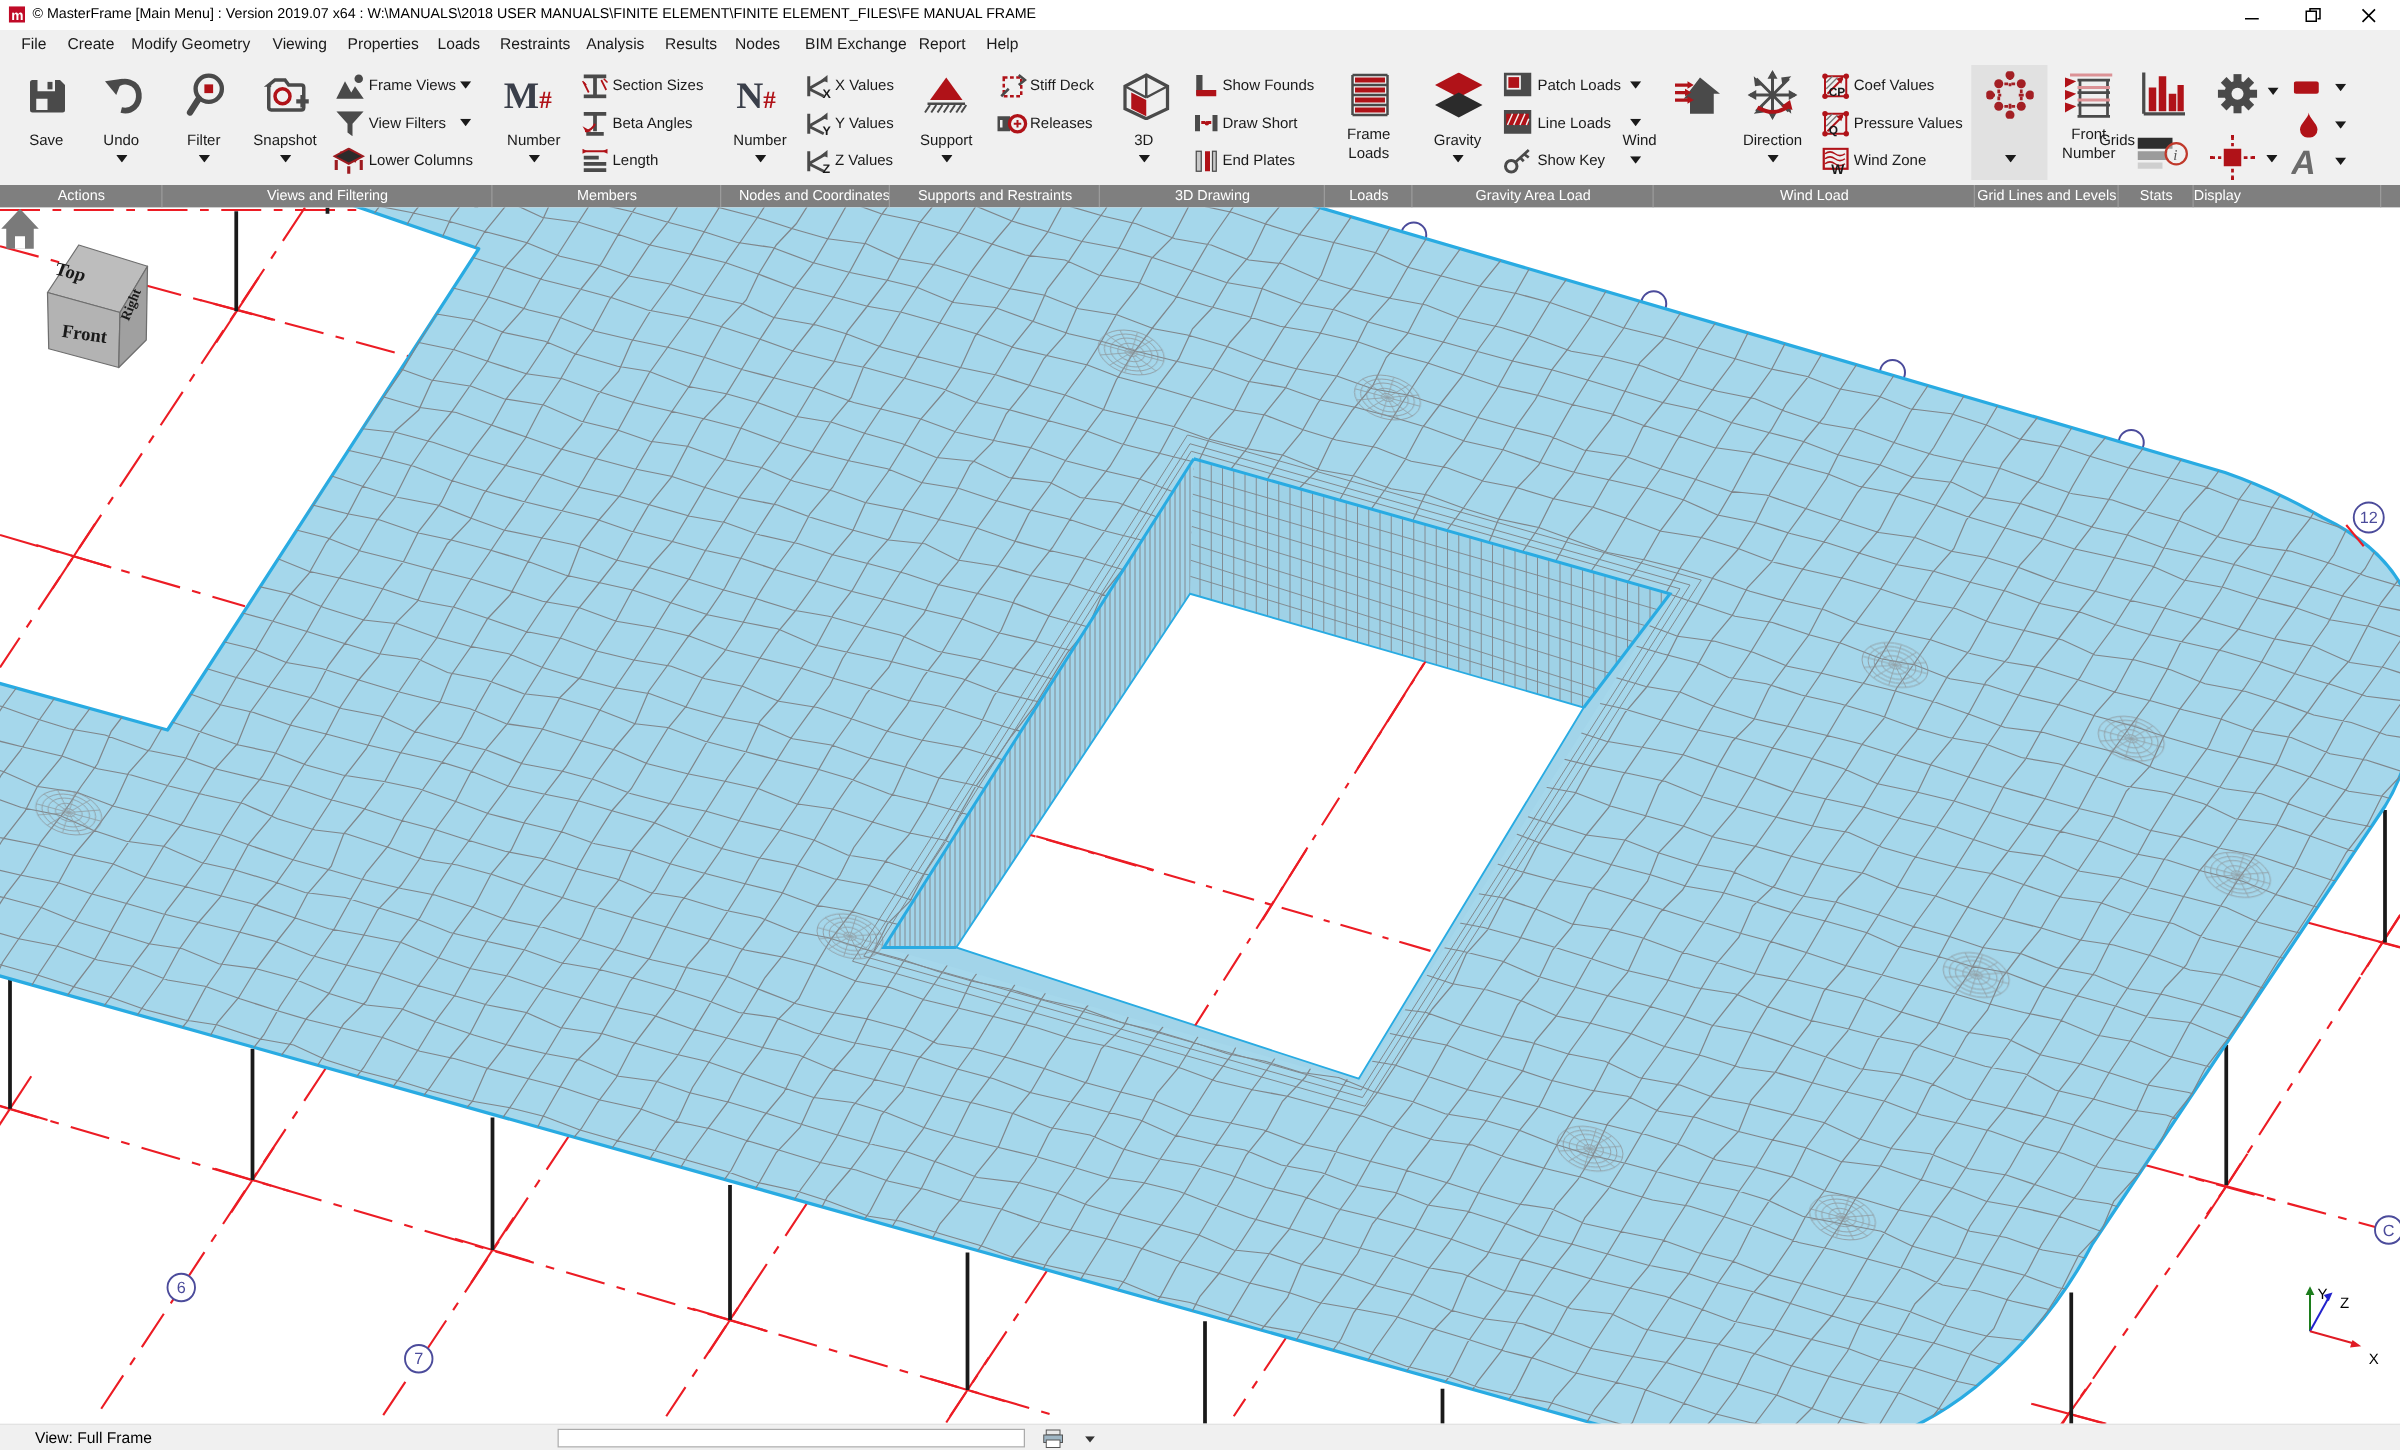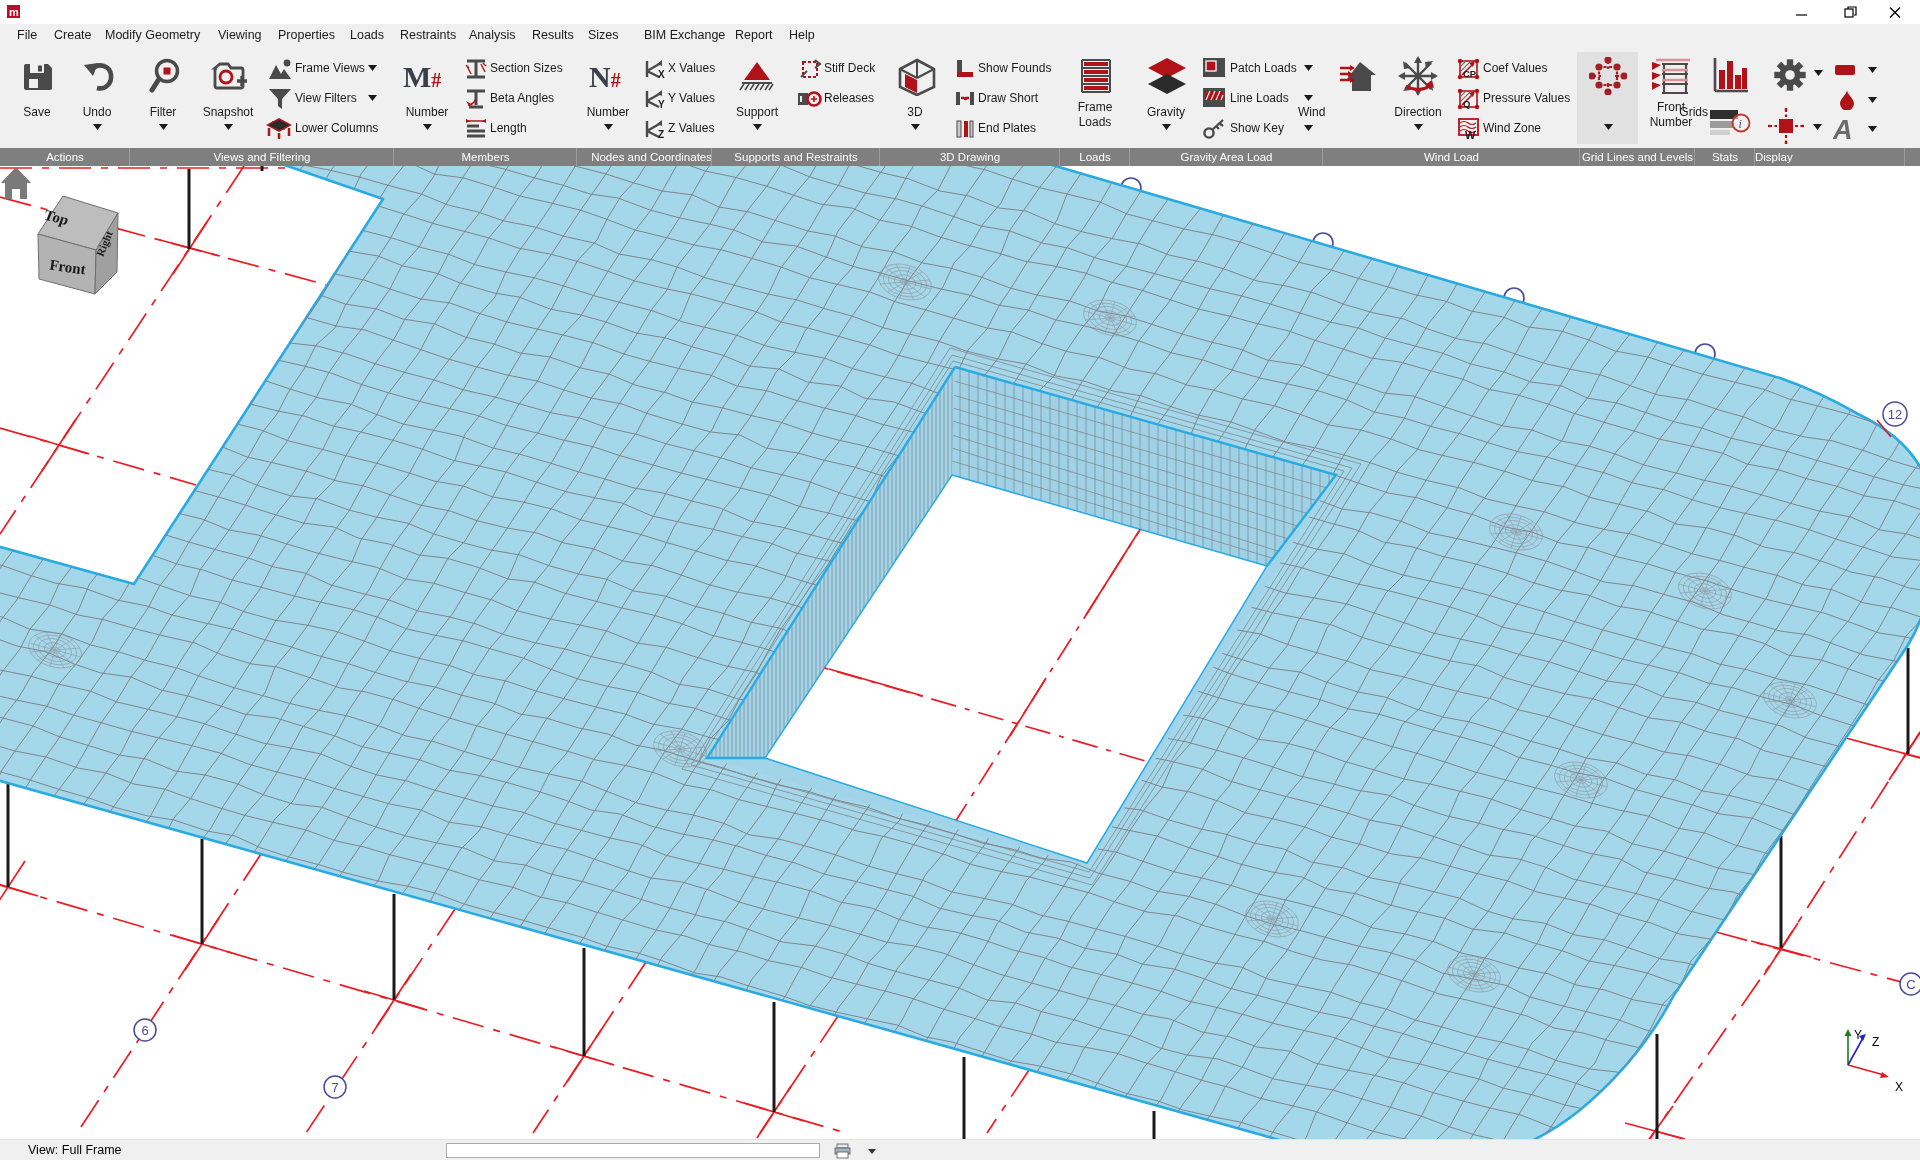--- a/index.html
+++ b/index.html
@@ -6,38 +6,39 @@
 .menubar{position:absolute;left:0;top:24px;width:1920px;height:24px;background:#f0f0f0;font-size:12.5px;color:#1a1a1a}
 .ribbon{position:absolute;left:0;top:0;width:1920px;height:148px;background:none;font-size:12px;color:#1a1a1a}
 .gstrip{position:absolute;left:0;top:148px;width:1920px;height:18px;background:#7f7f7f;color:#fff;font-size:11.5px}
 .statusbar{position:absolute;left:0;top:1139px;width:1920px;height:21px;background:#f0f0f0;border-top:1px solid #e3e3e3;font-size:12.5px;color:#000}
 </style></head><body>
 <div class="titlebar">
 <svg style="position:absolute;left:7px;top:5px" width="14" height="14">
       <rect width="13" height="13" fill="#c00a27"></rect>
       <text x="2" y="11" font-size="11" font-weight="bold" fill="#fff">m</text>
     </svg>
+<span style="position:absolute;left:26px;top:5px;font-size:11.4px">© MasterFrame [Main Menu] : Version 2019.07 x64 : W:\MANUALS\2018 USER MANUALS\FINITE ELEMENT\FINITE ELEMENT_FILES\FE MANUAL FRAME</span>
 <svg style="position:absolute;left:1790px;top:6px" width="120" height="14" viewBox="0 0 120 14">
 <path d="M6 9 h11" stroke="#000" stroke-width="1.2"></path>
 <rect x="55" y="3" width="8" height="8" fill="none" stroke="#000" stroke-width="1.2"></rect>
 <path d="M58 3 v-2 h8 v8 h-2" fill="none" stroke="#000" stroke-width="1.2"></path>
 <path d="M100 1.5 l10 10 M110 1.5 l-10 10" stroke="#000" stroke-width="1.3"></path>
 </svg>
   </div>
 <div class="menubar">
     <span style="position:absolute;left:17px;top:4px">File</span>
     <span style="position:absolute;left:54px;top:4px">Create</span>
     <span style="position:absolute;left:105px;top:4px">Modify Geometry</span>
     <span style="position:absolute;left:218px;top:4px">Viewing</span>
     <span style="position:absolute;left:278px;top:4px">Properties</span>
     <span style="position:absolute;left:350px;top:4px">Loads</span>
     <span style="position:absolute;left:400px;top:4px">Restraints</span>
     <span style="position:absolute;left:469px;top:4px">Analysis</span>
     <span style="position:absolute;left:532px;top:4px">Results</span>
-    <span style="position:absolute;left:588px;top:4px">Sizes</span>
+    <span style="position:absolute;left:588px;top:4px">Nodes</span>
     <span style="position:absolute;left:644px;top:4px">BIM Exchange</span>
     <span style="position:absolute;left:735px;top:4px">Report</span>
     <span style="position:absolute;left:789px;top:4px">Help</span>
   </div>
 <div class="ribbon">
     <div style="position:absolute;left:129px;top:48px;width:1px;height:100px;background:#dcdcdc"></div>
     <div style="position:absolute;left:393px;top:48px;width:1px;height:100px;background:#dcdcdc"></div>
     <div style="position:absolute;left:576px;top:48px;width:1px;height:100px;background:#dcdcdc"></div>
     <div style="position:absolute;left:711px;top:48px;width:1px;height:100px;background:#dcdcdc"></div>
     <div style="position:absolute;left:879px;top:48px;width:1px;height:100px;background:#dcdcdc"></div>

